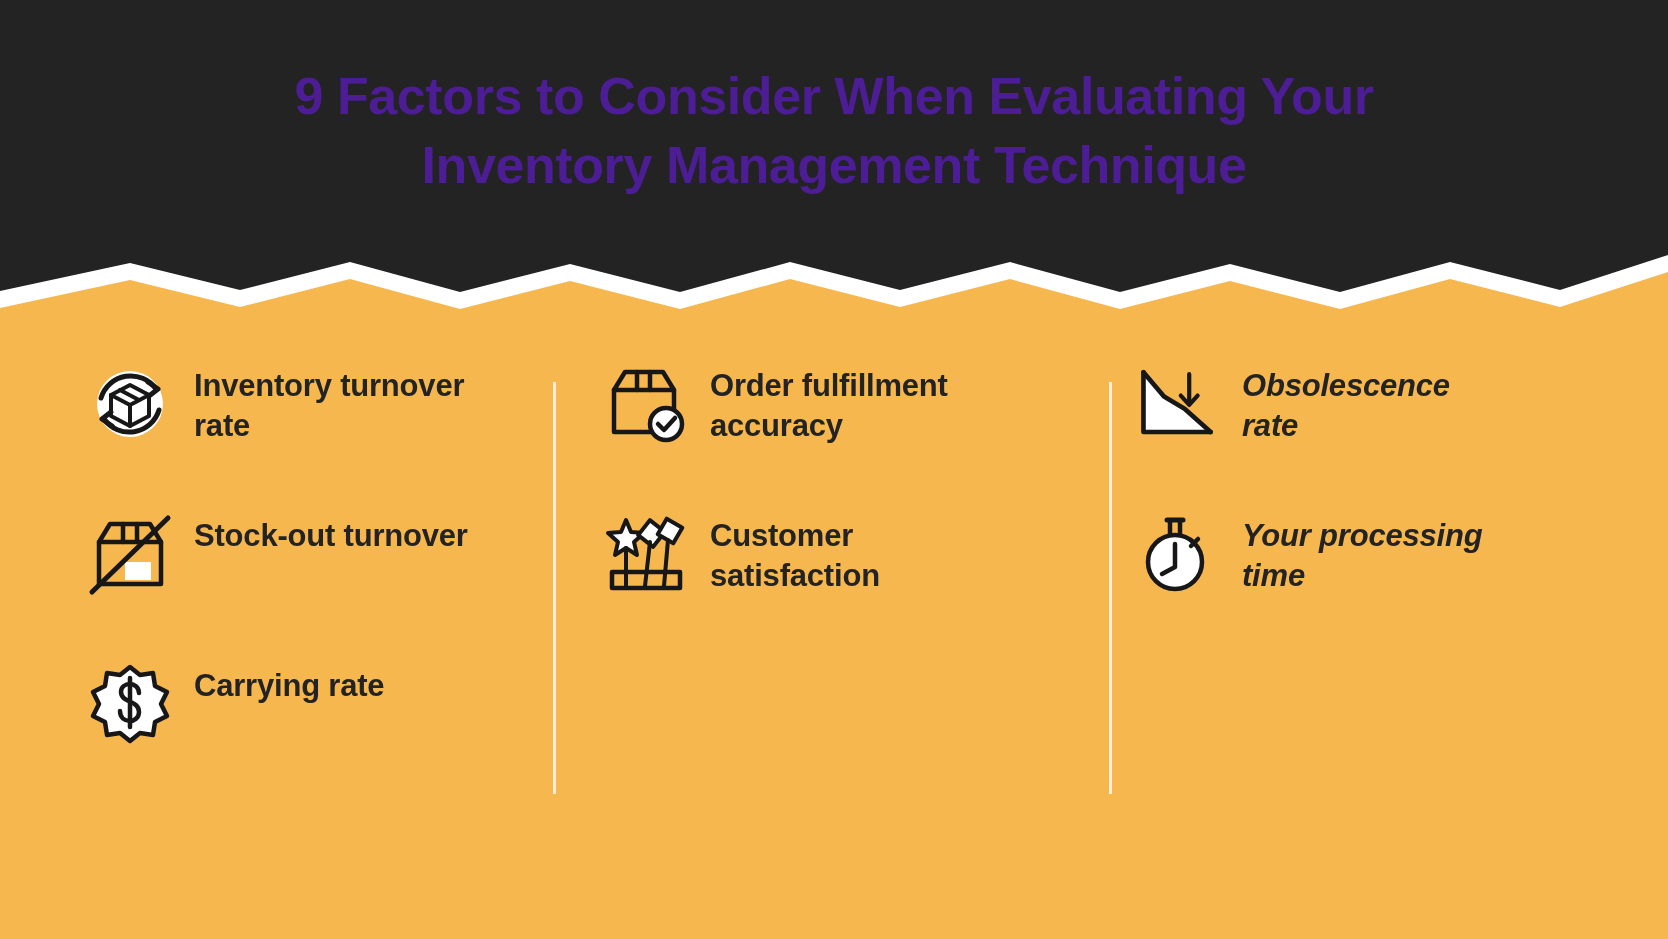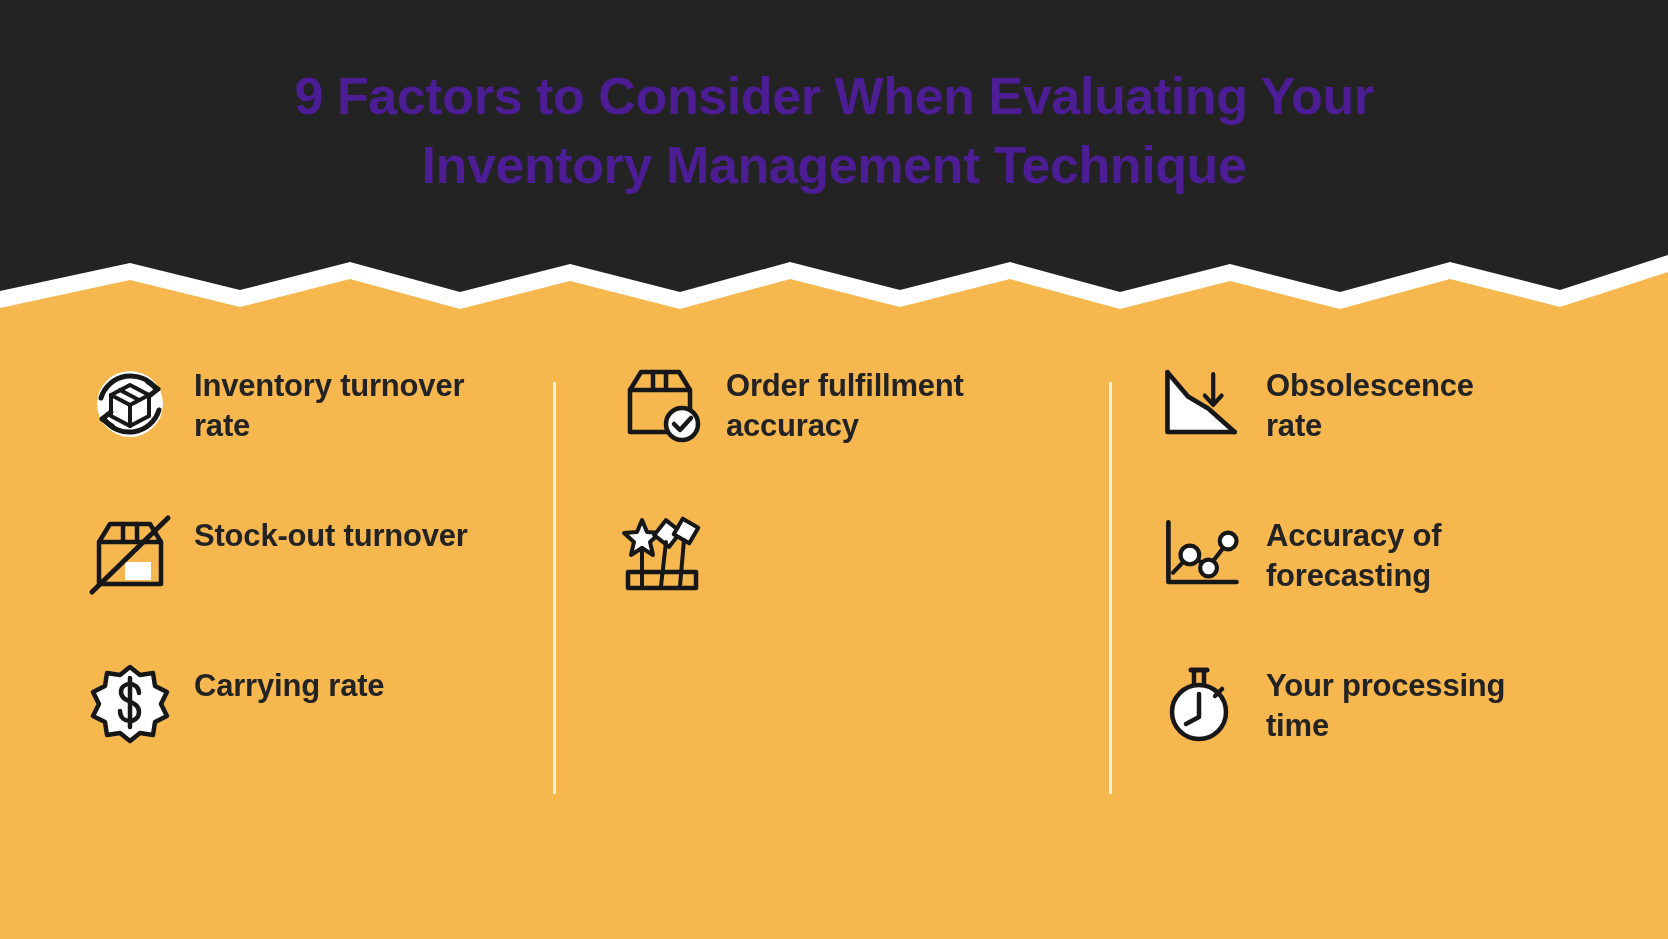--- a/index.html
+++ b/index.html
@@ -72,22 +72,22 @@
     z-index:1;
   }
   .col {
     position:relative;
     display:flex;
     flex-direction:column;
     justify-content:flex-start;
     padding-left:88px;
     padding-right:20px;
   }
-  .col.c2 { padding-left:64px; }
-  .col.c3 { padding-left:48px; }
+  .col.c2 { padding-left:48px; }
+  .col.c3 { padding-left:24px;font-style:italic; }
   .divider {
     position:absolute;
     top:22px;
     right:0;
     width:3px;
     height:412px;
     background:rgba(255,255,255,0.78);
   }
 
   .item {
@@ -204,50 +204,39 @@
           <svg width="84" height="84" viewBox="0 0 84 84">
             <path d="M22 8 L27 20 L40 21 L30 30 L33 43 L22 36 L11 43 L14 30 L4 21 L17 20 Z" fill="#ffffff" stroke="#171717" stroke-width="4" stroke-linejoin="round"></path>
             <path d="M22 36 L22 74" fill="none" stroke="#171717" stroke-width="4" stroke-linecap="round"></path>
             <rect x="38" y="12" width="19" height="19" transform="rotate(38 47.5 21.5)" fill="#ffffff" stroke="#171717" stroke-width="4" stroke-linejoin="round"></rect>
             <path d="M46 30 L41 74" fill="none" stroke="#171717" stroke-width="4" stroke-linecap="round"></path>
             <rect x="57" y="10" width="18" height="18" transform="rotate(30 66 19)" fill="#ffffff" stroke="#171717" stroke-width="4" stroke-linejoin="round"></rect>
             <path d="M64 28 L60 74" fill="none" stroke="#171717" stroke-width="4" stroke-linecap="round"></path>
             <path d="M8 60 L76 60 L76 76 L8 76 Z" fill="none" stroke="#171717" stroke-width="4.5" stroke-linejoin="round"></path>
           </svg>
         </span>
+        <span class="lbl">Customer satisfaction</span>
       </div>
     </div>
 
     <div class="col c3">
 
       <div class="item">
         <span class="ico">
           <svg width="90" height="84" viewBox="0 0 90 84">
             <path d="M8 8 L30 34 L52 47 L80 72 L8 72 Z" fill="#ffffff"></path>
             <path d="M8 8 L8 72 L80 72" fill="none" stroke="#171717" stroke-width="5" stroke-linecap="round" stroke-linejoin="round"></path>
             <path d="M8 8 L30 34 L52 47 L80 72" fill="none" stroke="#171717" stroke-width="5" stroke-linecap="round" stroke-linejoin="round"></path>
             <path d="M57 10 L57 42" fill="none" stroke="#171717" stroke-width="4.5" stroke-linecap="round"></path>
             <path d="M48 33 L57 43 L66 33" fill="none" stroke="#171717" stroke-width="4.5" stroke-linecap="round" stroke-linejoin="round"></path>
           </svg>
         </span>
         <span class="lbl">Obsolescence rate</span>
       </div>
 
-      <div class="item">
-        <span class="ico">
-          <svg width="90" height="84" viewBox="0 0 90 84">
-            <path d="M9 8 L9 72 L82 72" fill="none" stroke="#171717" stroke-width="5" stroke-linecap="round" stroke-linejoin="round"></path>
-            <path d="M14 62 L32 43 L52 56 L72 30" fill="none" stroke="#171717" stroke-width="4.5" stroke-linecap="round" stroke-linejoin="round"></path>
-            <circle cx="32" cy="43" r="10" fill="#ffffff" stroke="#171717" stroke-width="4.5"></circle>
-            <circle cx="52" cy="57" r="9" fill="#ffffff" stroke="#171717" stroke-width="4.5"></circle>
-            <circle cx="73" cy="28" r="9" fill="#ffffff" stroke="#171717" stroke-width="4.5"></circle>
-          </svg>
-        </span>
-        <span class="lbl">Accuracy of forecasting</span>
-      </div>
 
       <div class="item">
         <span class="ico">
           <svg width="84" height="84" viewBox="0 0 84 84">
             <circle cx="39" cy="50" r="27" fill="#ffffff" stroke="#171717" stroke-width="4.5"></circle>
             <path d="M31 8 L47 8" fill="none" stroke="#171717" stroke-width="5" stroke-linecap="round"></path>
             <path d="M34 9 L34 23" fill="none" stroke="#171717" stroke-width="4.5"></path>
             <path d="M44 9 L44 23" fill="none" stroke="#171717" stroke-width="4.5"></path>
             <path d="M62 27 L55 34" fill="none" stroke="#171717" stroke-width="4.5" stroke-linecap="round"></path>
             <path d="M39 32 L39 55 L26 62" fill="none" stroke="#171717" stroke-width="4.5" stroke-linecap="round" stroke-linejoin="round"></path>

